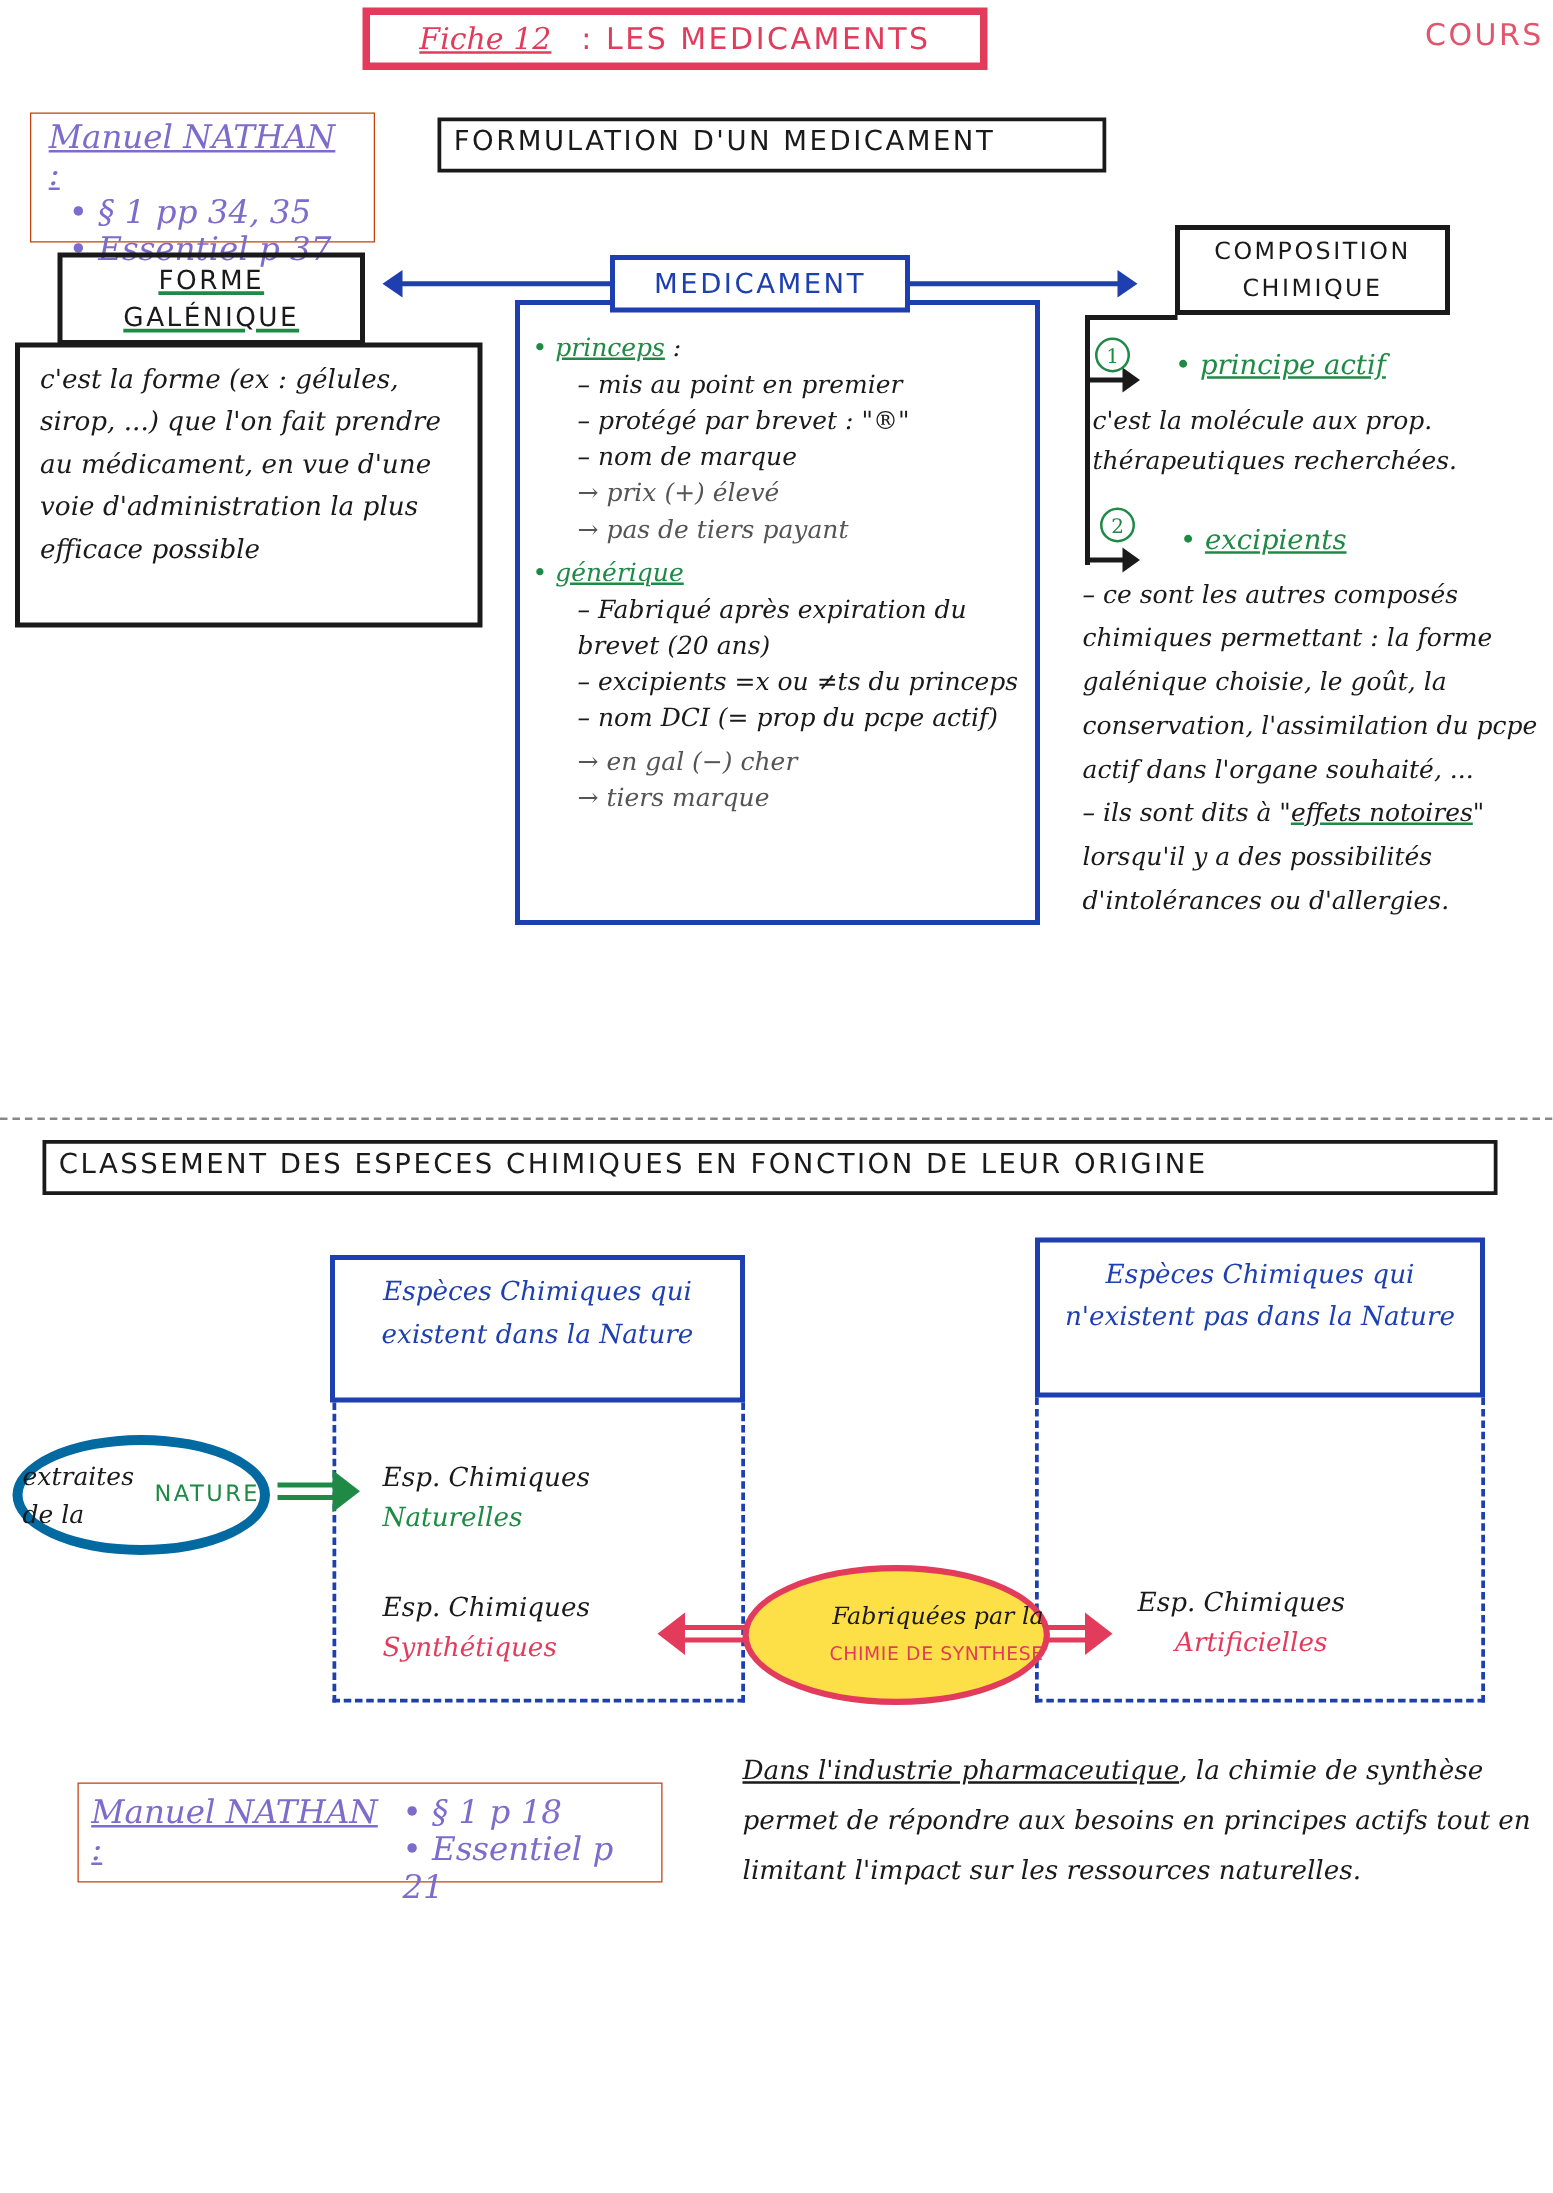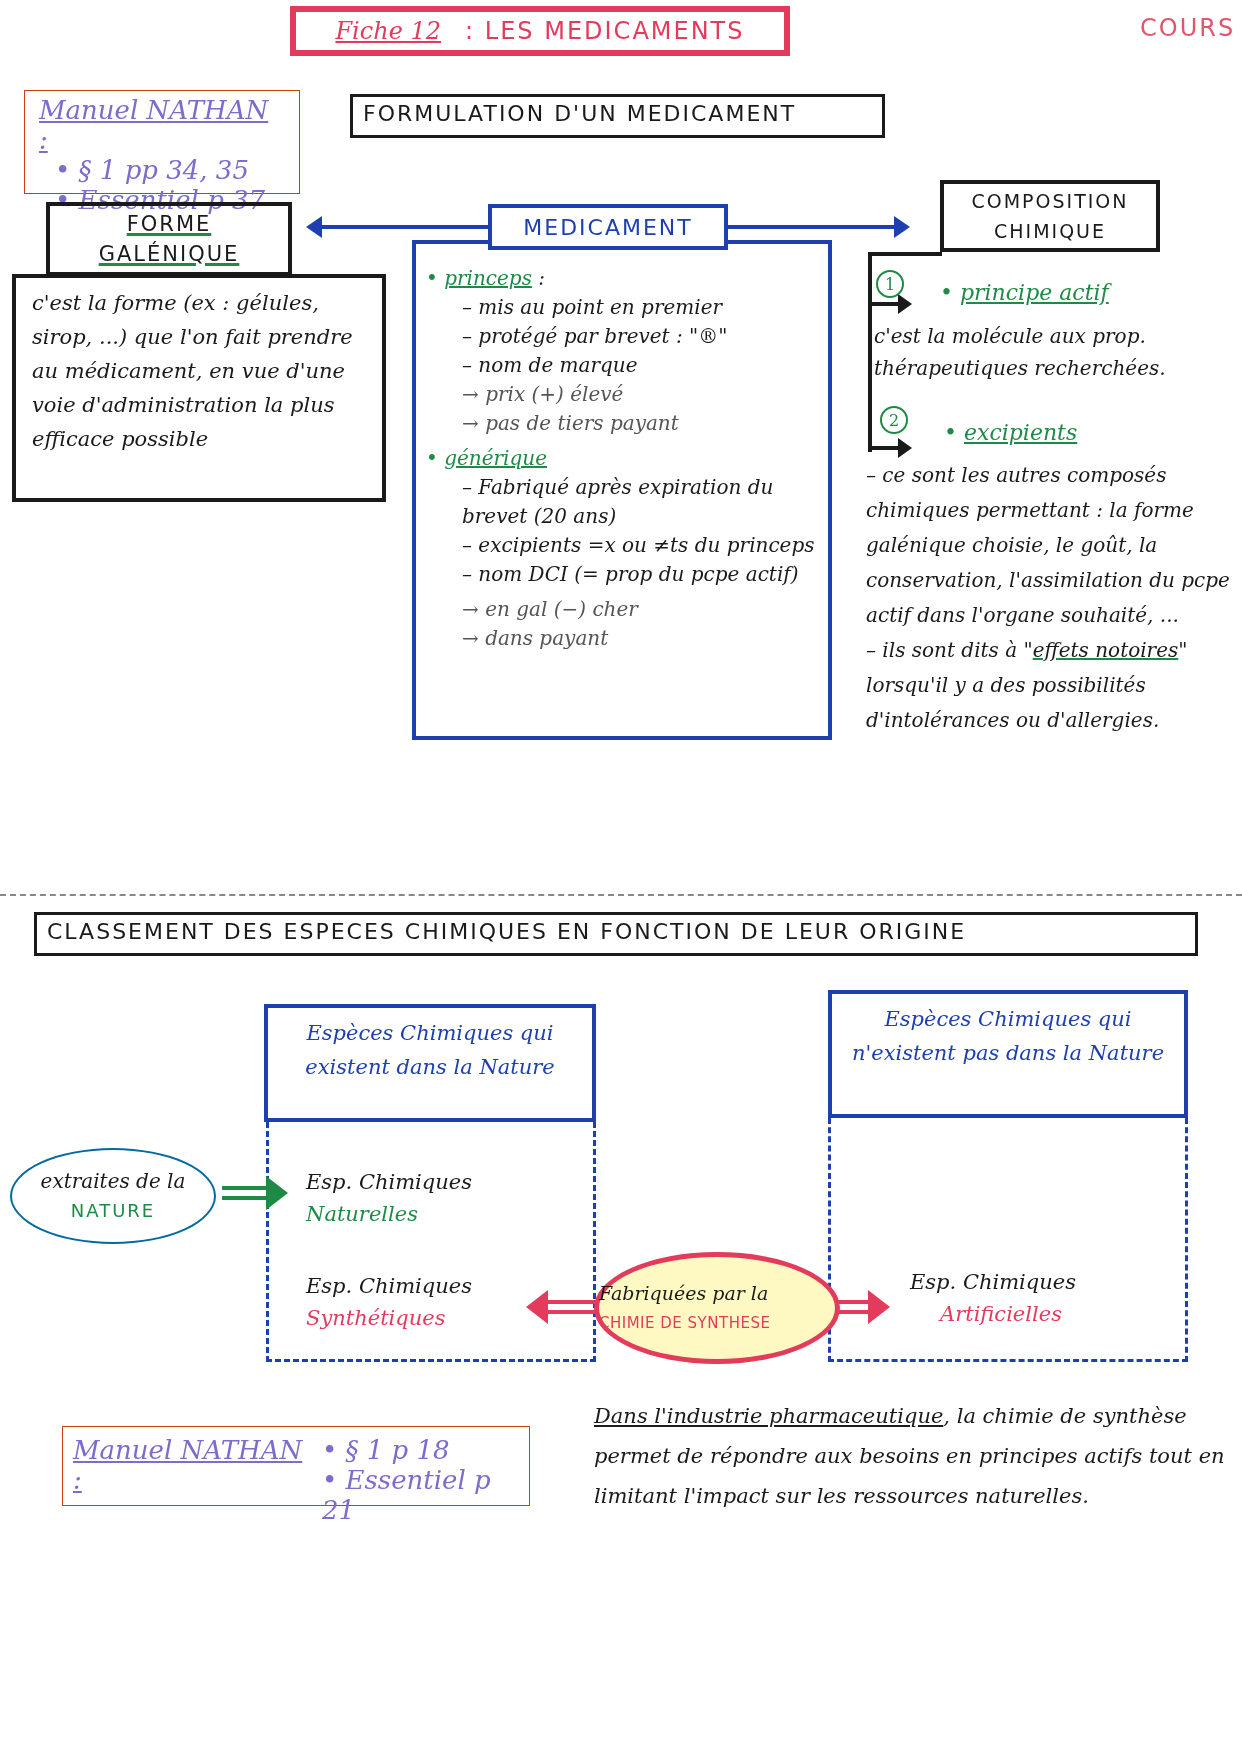--- a/index.html
+++ b/index.html
@@ -71,25 +71,25 @@
   #cls-right-head { left: 828px; top: 990px; width: 360px; height: 128px; }
   .cls-body { border-left: 3px dashed #1d3fb0; border-right: 3px dashed #1d3fb0; border-bottom: 3px dashed #1d3fb0; }
   #cls-left-body { left: 266px; top: 1122px; width: 330px; height: 240px; }
   #cls-right-body { left: 828px; top: 1118px; width: 360px; height: 244px; }
   .esp { font-size: 21px; line-height: 32px; }
   #esp-nat { left: 306px; top: 1166px; }
   #esp-syn { left: 306px; top: 1270px; }
   #esp-art { left: 910px; top: 1266px; }
   .red { color:#e23b5c; }
 
-  #oval-nature { left: 10px; top: 1148px; width: 206px; height: 96px; border: 2px solid #0369a1; border-radius: 50%; display:flex; flex-direction:column; align-items:center; justify-content:center; font-size: 20px; line-height: 30px; }
+  #oval-nature { left: 10px; top: 1148px; width: 206px; height: 96px; border: 8px solid #0369a1; border-radius: 50%; display:flex; flex-direction:row; align-items:center; justify-content:center; font-size: 20px; line-height: 30px; }
   #arrow-nature { left: 222px; top: 1186px; width: 46px; height: 14px; border-top: 4px solid #1f8a45; border-bottom: 4px solid #1f8a45; }
   #arrow-nature::after { content:""; position:absolute; right:-20px; top:-14px; border-left:22px solid #1f8a45; border-top:17px solid transparent; border-bottom:17px solid transparent; }
 
-  #oval-synth { left: 594px; top: 1252px; width: 246px; height: 112px; border: 5px solid #e23b5c; border-radius: 50%; display:flex; flex-direction:column; align-items:flex-start; justify-content:center; font-size: 19px; line-height: 30px; background:#fef9c3; }
+  #oval-synth { left: 594px; top: 1252px; width: 246px; height: 112px; border: 5px solid #e23b5c; border-radius: 50%; display:flex; flex-direction:column; align-items:flex-end; justify-content:center; font-size: 19px; line-height: 30px; background:#fde047; }
   #oval-synth .caps { font-size: 15px; letter-spacing: 0.5px; }
   #arrow-synth-left { left: 548px; top: 1300px; width: 50px; height: 14px; border-top: 4px solid #e23b5c; border-bottom: 4px solid #e23b5c; }
   #arrow-synth-left::before { content:""; position:absolute; left:-22px; top:-14px; border-right:22px solid #e23b5c; border-top:17px solid transparent; border-bottom:17px solid transparent; }
   #arrow-synth-right { left: 838px; top: 1300px; width: 30px; height: 14px; border-top: 4px solid #e23b5c; border-bottom: 4px solid #e23b5c; }
   #arrow-synth-right::after { content:""; position:absolute; right:-22px; top:-14px; border-left:22px solid #e23b5c; border-top:17px solid transparent; border-bottom:17px solid transparent; }
 
   #conclusion { left: 594px; top: 1396px; width: 640px; font-size: 21px; line-height: 40px; }
   #conclusion .u { text-decoration: underline; }
 </style>
 </head>
@@ -124,21 +124,21 @@
   <div class="sub">– <span>mis au point en premier</span></div>
   <div class="sub">– <span>protégé par brevet : "®"</span></div>
   <div class="sub">– <span>nom de marque</span></div>
   <div class="sub faint">→ <span>prix (+) élevé</span></div>
   <div class="sub faint">→ <span>pas de tiers payant</span></div>
   <div class="bullet" style="margin-top:6px"><span class="green-u">générique</span></div>
   <div class="sub">– <span>Fabriqué après expiration du brevet (20 ans)</span></div>
   <div class="sub">– <span>excipients =x ou ≠ts du princeps</span></div>
   <div class="sub">– <span>nom DCI (= prop du pcpe actif)</span></div>
   <div class="sub faint" style="margin-top:6px">→ <span>en gal (−) cher</span></div>
-  <div class="sub faint">→ <span>dans payant</span></div>
+  <div class="sub faint">→ <span>tiers marque</span></div>
 </div>
 
 <div id="compo-label" class="abs caps">
   <span>COMPOSITION</span>
   <span>CHIMIQUE</span>
 </div>
 <div id="compo-line" class="abs"></div>
 <div id="compo-top" class="abs"></div>
 <div id="ta1" class="abs tick-arrow"></div>
 <div id="ta2" class="abs tick-arrow"></div>

